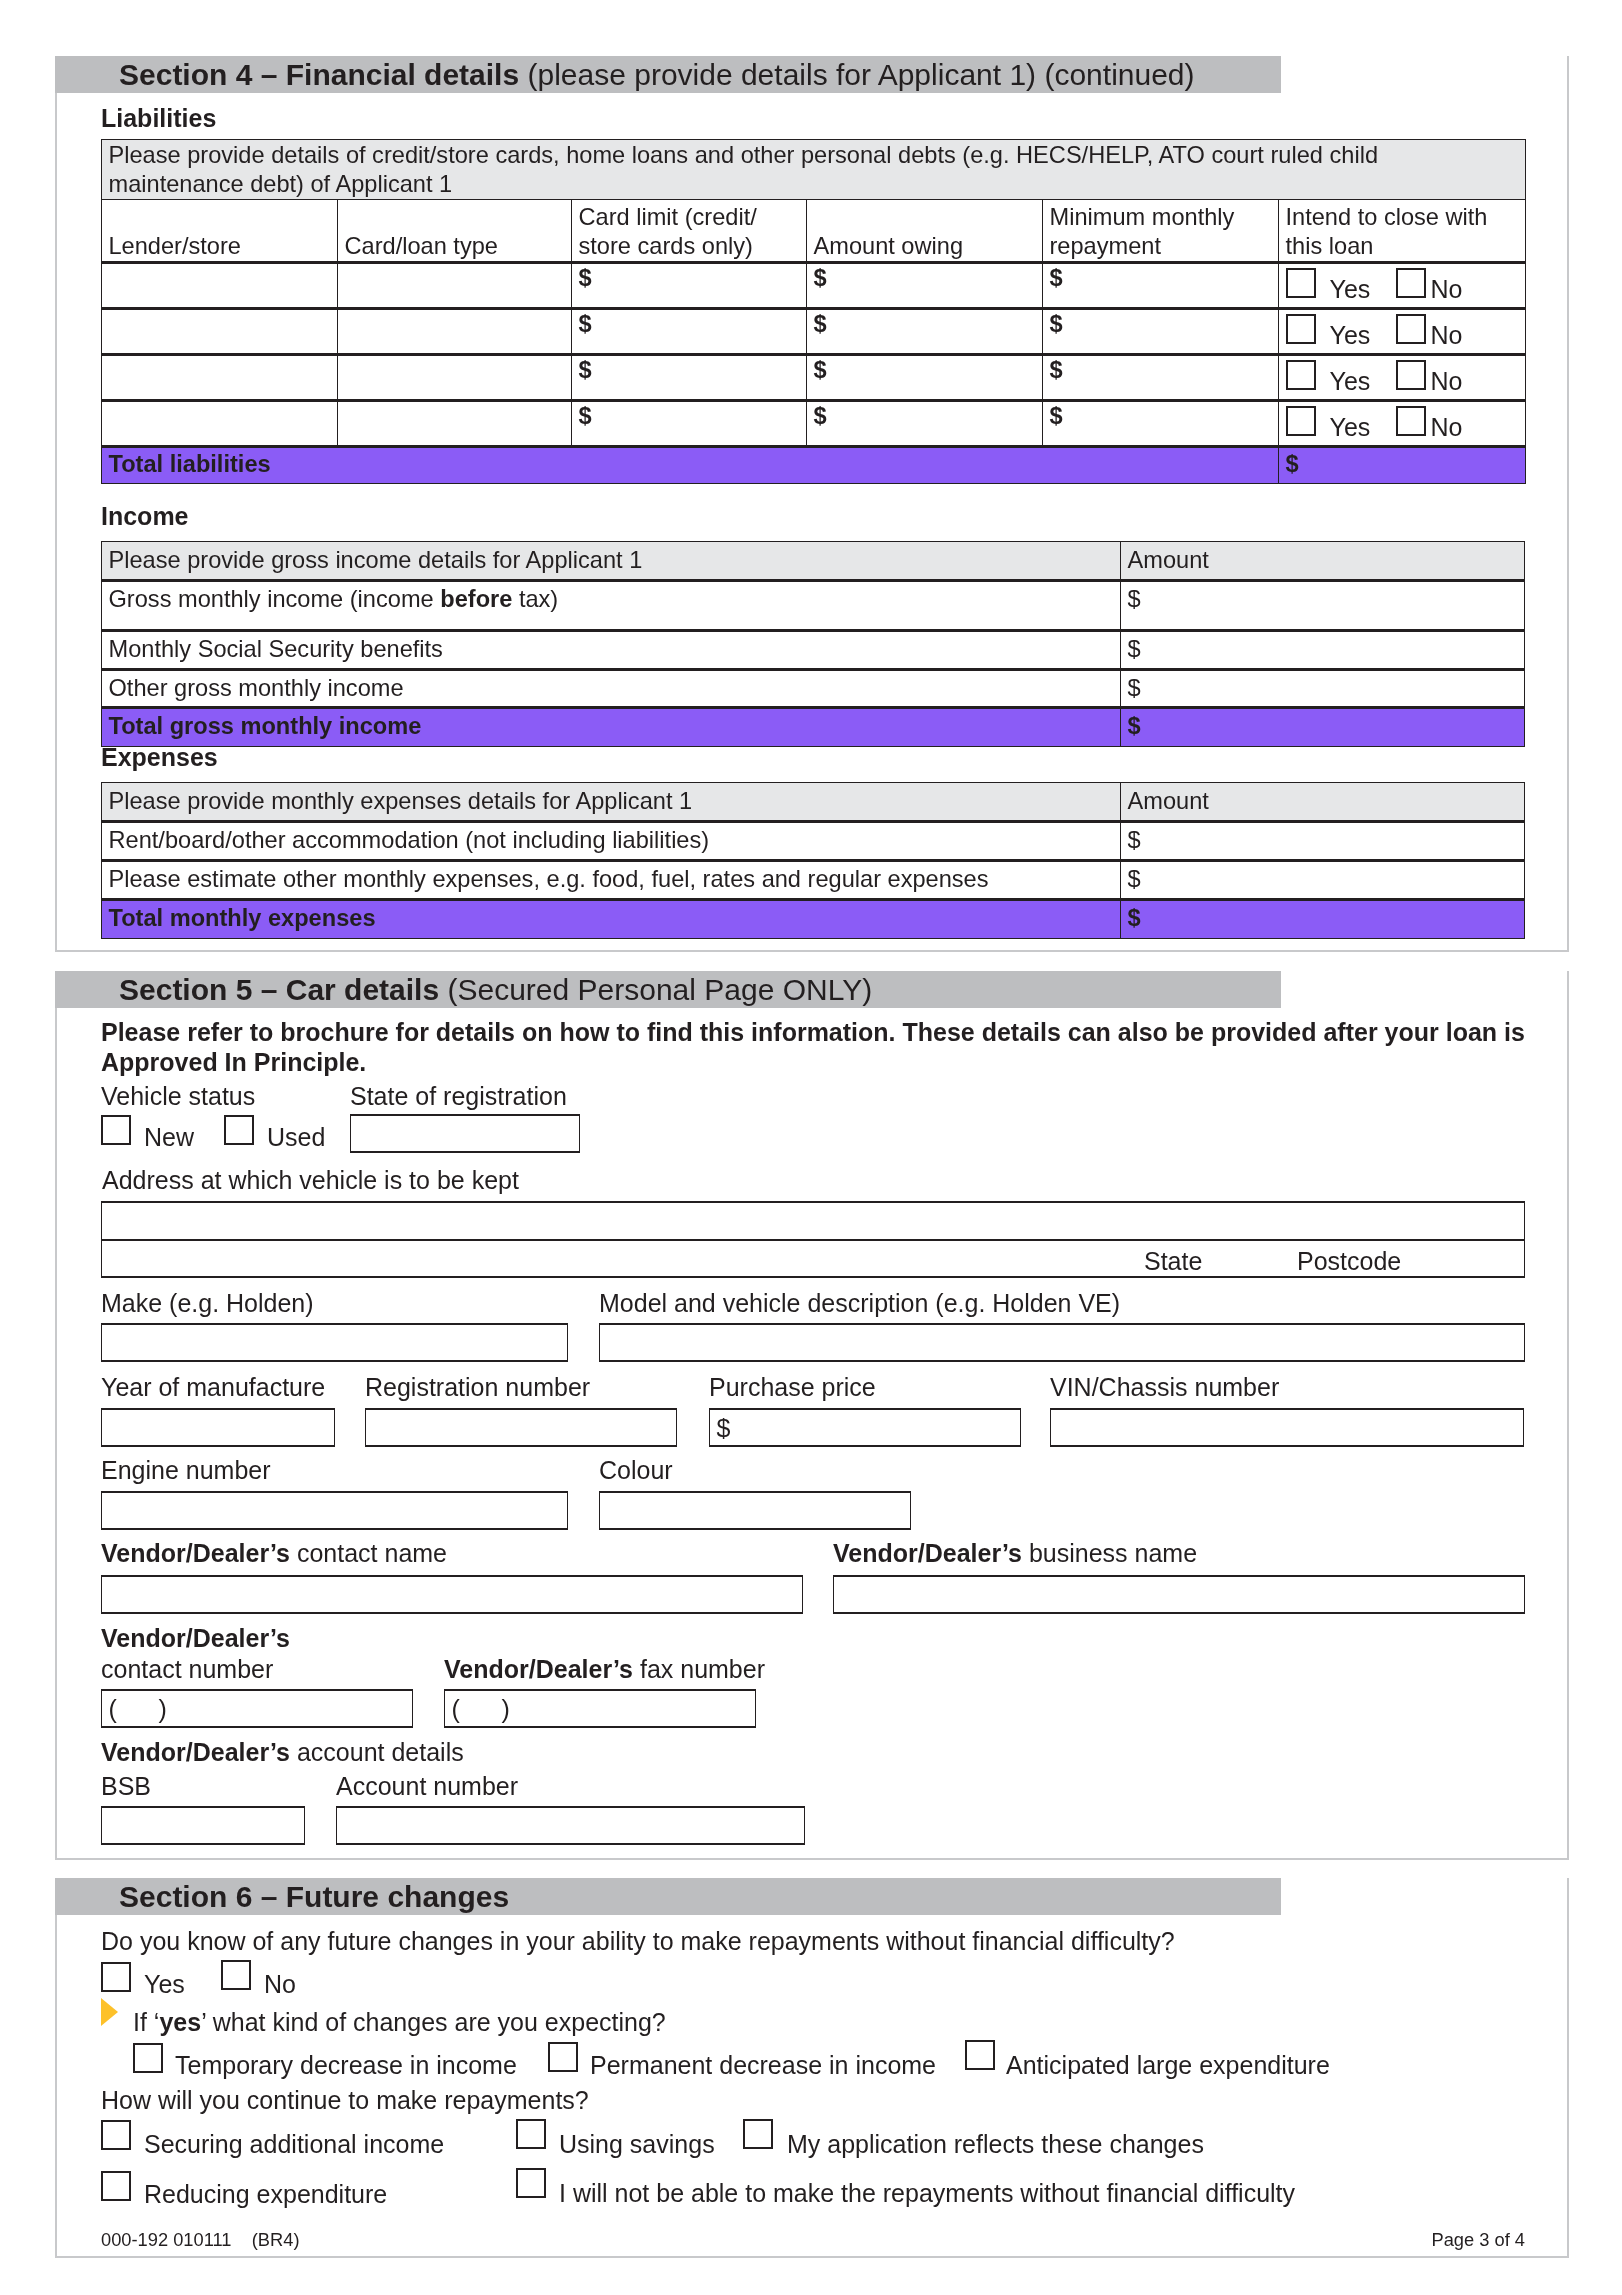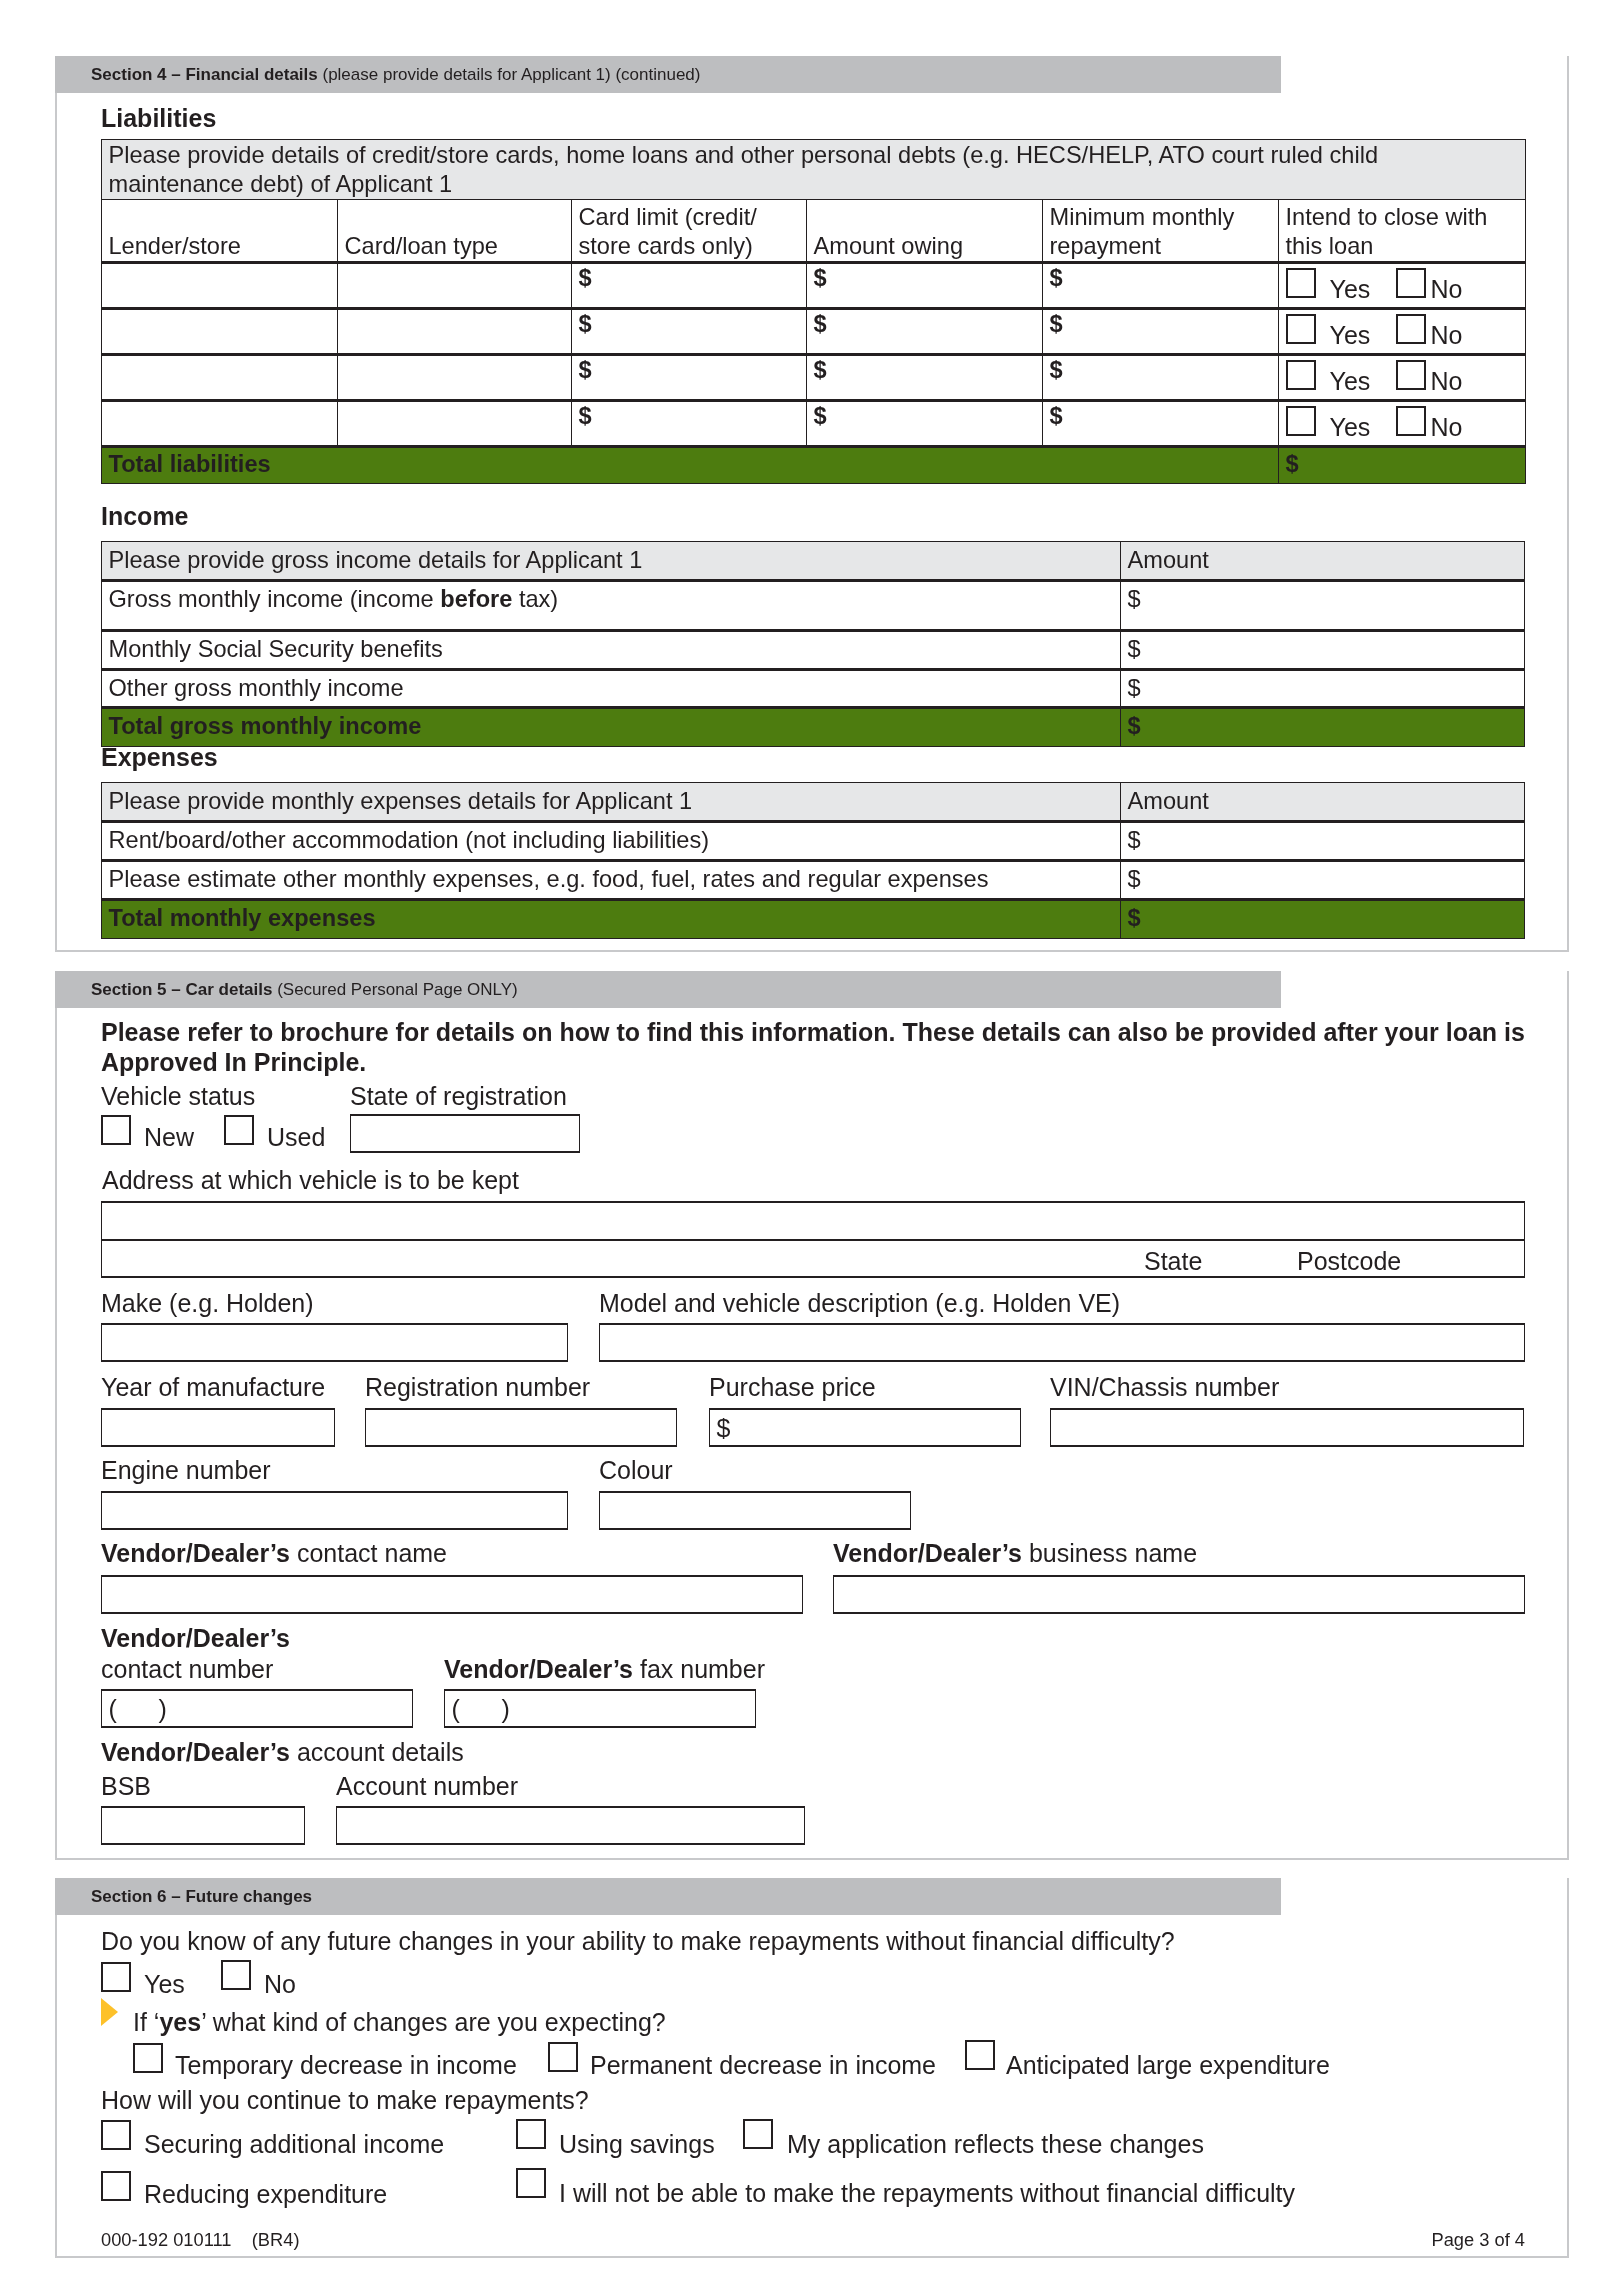--- a/index.html
+++ b/index.html
@@ -1,29 +1,29 @@
 <!DOCTYPE html>
 <html style="font-size:10.5px"><head>
 <meta charset="utf-8">
 <style>
   html, body { margin: 0; padding: 0; background: #ffffff; }
   body { width: 1623px; height: 2295px; position: relative; overflow: hidden;
          font-family: "Liberation Sans", "DejaVu Sans", sans-serif; color: #231f20; }
   .section { position: absolute; left: 55px; width: 1514px; border: 2px solid #c8c9cb; border-top: none; box-sizing: border-box; background: #fff; }
-  .sec-head { position: absolute; left: 55px; width: 1226px; height: 37px; background: #bdbec0; box-sizing: border-box; padding-left: 36px; font-size: 17px; line-height: 37px; color: #231f20; white-space: nowrap; }
+  .sec-head { position: absolute; left: 55px; width: 1226px; height: 37px; background: #bdbec0; box-sizing: border-box; padding-left: 64px; font-size: 30px; line-height: 37px; color: #231f20; white-space: nowrap; }
   .sec-head b { font-weight: bold; }
   .t { position: absolute; font-size: 25px; line-height: 26px; white-space: nowrap; }
   .b { font-weight: bold; }
   .box { position: absolute; border: 1.3px solid #231f20; border-top-width: 2.6px; border-bottom-width: 2.6px; box-sizing: border-box; background: #fff; }
   .cb { position: absolute; width: 30px; height: 30px; border: 2px solid #231f20; box-sizing: border-box; background: #fff; }
   table.grid { position: absolute; border-collapse: collapse; table-layout: fixed; }
   table.grid td { border: 1.3px solid #231f20; font-size: 23.6px; line-height: 29px; padding: 0 6.5px; vertical-align: top; box-sizing: border-box; }
   table.grid tr.thick td { border-top: 3.3px solid #231f20; }
   .shade { background: #e6e7e8; }
-  .total { background: #4d7c0f; font-weight: bold; }
+  .total { background: #8b5cf6; font-weight: bold; }
   .dollar-b { font-weight: bold; }
   .yn { position: relative; height: 100%; }
   .arrow { position: absolute; width: 0; height: 0; border-top: 14.4px solid transparent; border-bottom: 14.4px solid transparent; border-left: 17px solid #fdc12a; }
 </style>
 </head>
 <body>
 
 <div class="section" style="top:56px; height:896px;"></div>
 <div class="sec-head" style="top:56px;"><b>Section 4 – Financial details</b><span> (please provide details for Applicant 1) (continued)</span></div>
 

